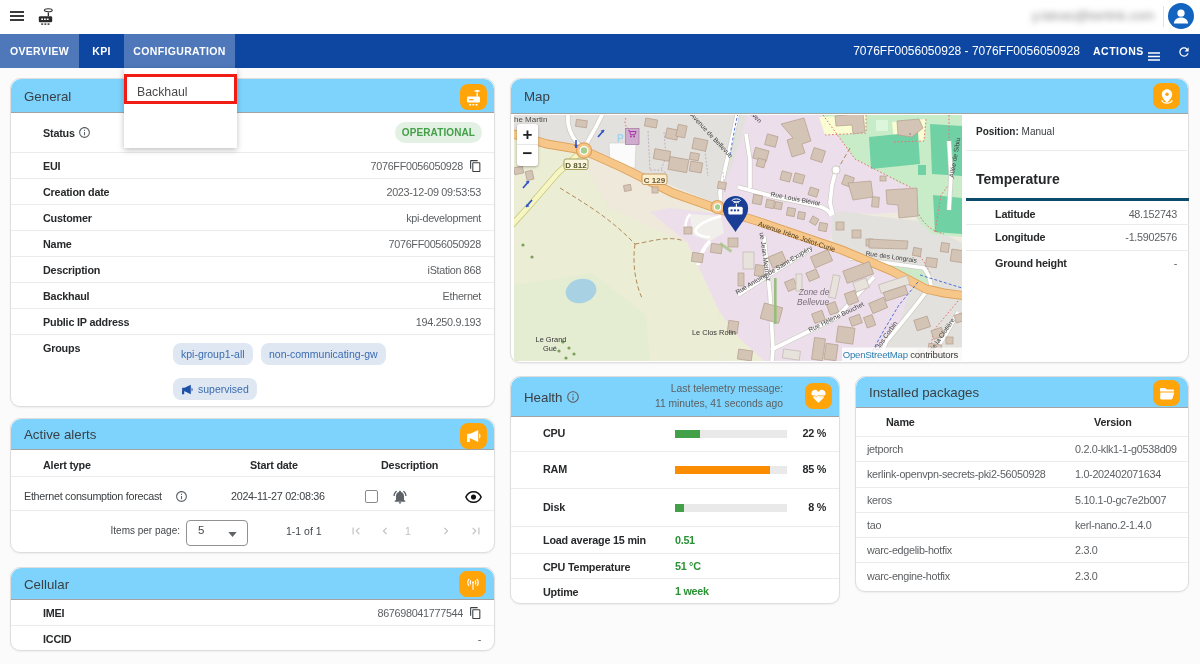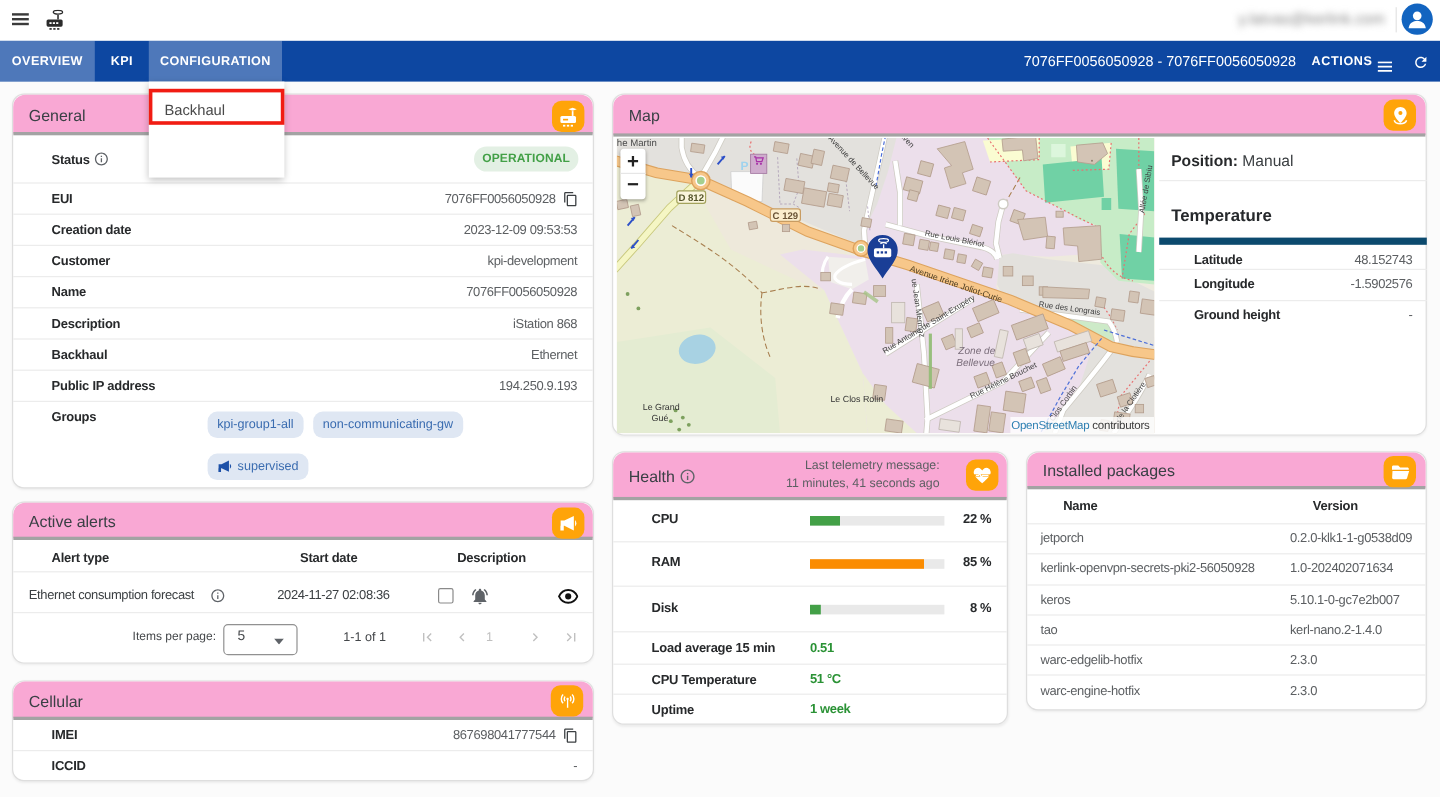--- a/index.html
+++ b/index.html
@@ -26,21 +26,21 @@
 #nav .actions { position:absolute; left:1093px; top:0; line-height:34px; font-size:10.5px; font-weight:bold; letter-spacing:.5px; }
 #nav .navic { position:absolute; top:9px; }
 
 
 #menu { position:absolute; left:124px; top:67.5px; width:113px; height:80.5px; background:#fff; box-shadow:0 2px 6px rgba(0,0,0,.25); z-index:20; padding:8px 0; }
 #menu .mi { height:33px; line-height:33px; padding-left:13px; font-size:12.3px; color:#4a4a4a; }
 #redbox { position:absolute; left:123.5px; top:74px; width:113px; height:30px; border:3px solid #f11c13; z-index:21; }
 
 
 .card { position:absolute; background:#fff; border:1px solid #dedede; border-radius:10px; box-shadow:0 1px 2px rgba(0,0,0,.06); }
-.chead { position:relative; background:#f9a8d4; border-bottom:3px solid #a3a3a3; border-radius:10px 10px 0 0; }
+.chead { position:relative; background:#7dd3fc; border-bottom:1px solid #a3a3a3; border-radius:10px 10px 0 0; }
 .chead .ct { position:absolute; left:13px; font-size:13.3px; color:#3a4045; white-space:nowrap; }
 .obtn { position:absolute; width:27px; height:26px; background:#ffa409; border-radius:8px; display:flex; align-items:center; justify-content:center; }
 .row { position:relative; border-bottom:1px solid #ececec; }
 .row .lb { position:absolute; left:13px; font-size:10.8px; letter-spacing:-0.2px; font-weight:bold; color:#27292b; white-space:nowrap;margin-left:19px; }
 .row .vl { position:absolute; right:13px; font-size:10.8px; letter-spacing:-0.3px; color:#5c5f62; white-space:nowrap; }
 .nob { border-bottom:none; }
 
 #gencard { left:10px; top:78px; width:485px; height:329px; }
 #alertcard { left:10px; top:418px; width:485px; height:135px; }
 #cellcard { left:10px; top:567px; width:485px; height:84px; }
@@ -545,26 +545,26 @@
             <rect x="1.7" y="0.4" width="2" height="1.9" fill="#1a3e96"></rect>
         </g>
       </svg>
     </div>
     <div class="abs" style="left:6px;top:44.5px;width:21px;height:42.5px;background:#fff;border-radius:3px;box-shadow:0 1px 3px rgba(0,0,0,.3);"></div>
     <div class="abs" style="left:6px;top:44.5px;width:21px;height:21px;font-size:17px;font-weight:bold;color:#222;text-align:center;line-height:21px;border-bottom:1px solid #e6e6e6;">+</div>
     <div class="abs" style="left:6px;top:66px;width:21px;height:20px;font-size:17px;font-weight:bold;color:#222;text-align:center;line-height:17px;">−</div>
 
     <div class="abs" style="left:455px;top:36px;width:223px;height:248px;font-size:12px;">
       <div style="position:relative;height:36px;border-bottom:1px solid #ececec;">
-        <span class="abs" style="left:10px;top:11px;color:#27292b;font-size:13px;"><b>Position:</b> <span style="color:#3c4043;">Manual</span></span>
+        <span class="abs" style="left:10px;top:11px;color:#27292b;font-size:10px;"><b>Position:</b> <span style="color:#3c4043;">Manual</span></span>
       </div>
       <div style="position:relative;height:47px;">
         <span class="abs" style="left:10px;top:20px;font-size:14px;font-weight:bold;color:#26292c;">Temperature</span>
       </div>
-      <div class="row" style="height:27px;border-top:6px solid #0c4a6e;">
+      <div class="row" style="height:27px;border-top:3px solid #0c4a6e;">
           <span class="lb" style="left:10px;top:7px;">Latitude</span>
           <span class="vl" style="right:12px;top:7px;">48.152743</span>
         </div>
       <div class="row" style="height:26px;">
           <span class="lb" style="left:10px;top:6px;">Longitude</span>
           <span class="vl" style="right:12px;top:6px;">-1.5902576</span>
         </div>
       <div class="row nob" style="height:26px;">
           <span class="lb" style="left:10px;top:6px;">Ground height</span>
           <span class="vl" style="right:12px;top:6px;">-</span>

